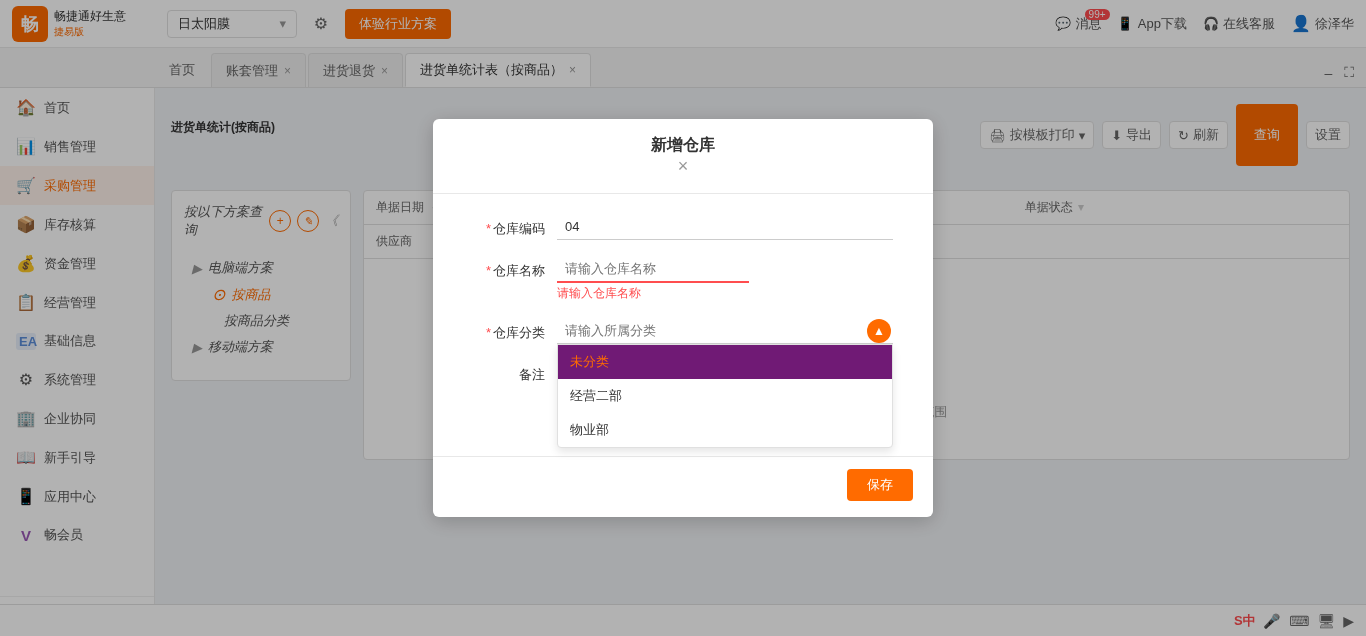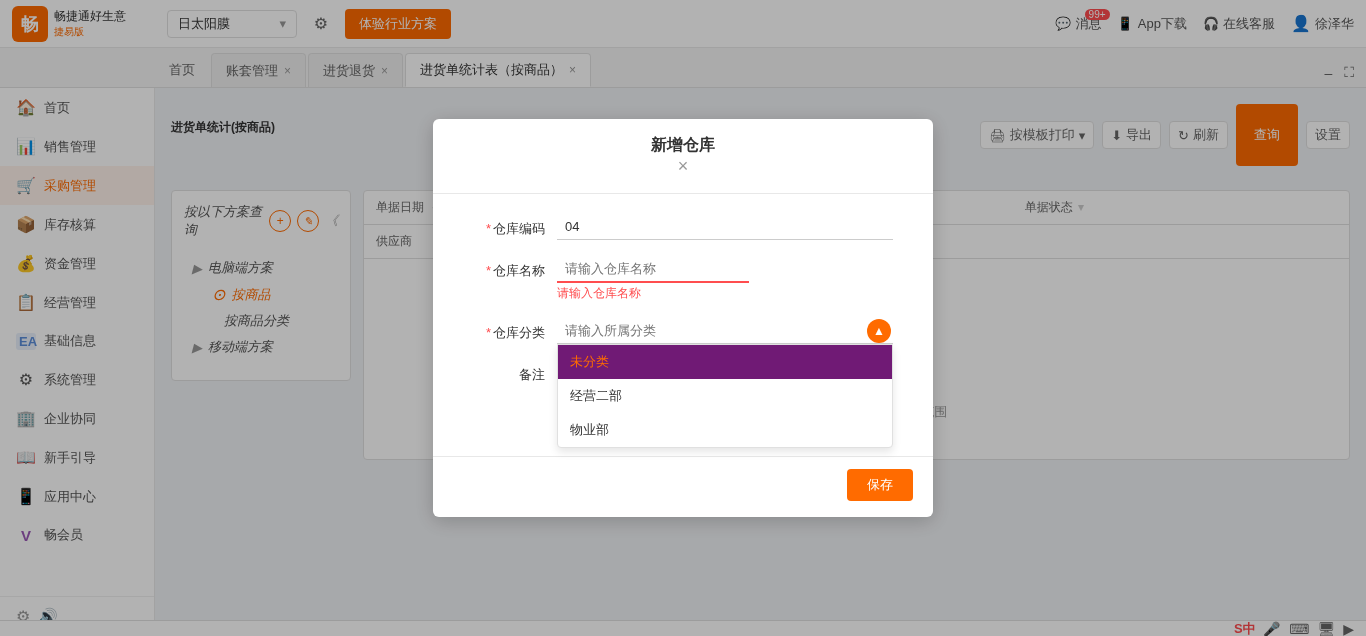--- a/index.html
+++ b/index.html
@@ -381,21 +381,21 @@
       font-size: 13px;
       cursor: pointer;
     }
 
     
     .bottom-bar {
       position: fixed;
       bottom: 0;
       right: 0;
       left: 0;
-      height: 16px;
+      height: 32px;
       background: #fff;
       border-top: 1px solid #e0e0e0;
       display: flex;
       align-items: center;
       justify-content: flex-end;
       padding: 0 12px;
       gap: 8px;
       z-index: 50;
     }
     .bottom-icon { color: #666; font-size: 14px; cursor: pointer; }

